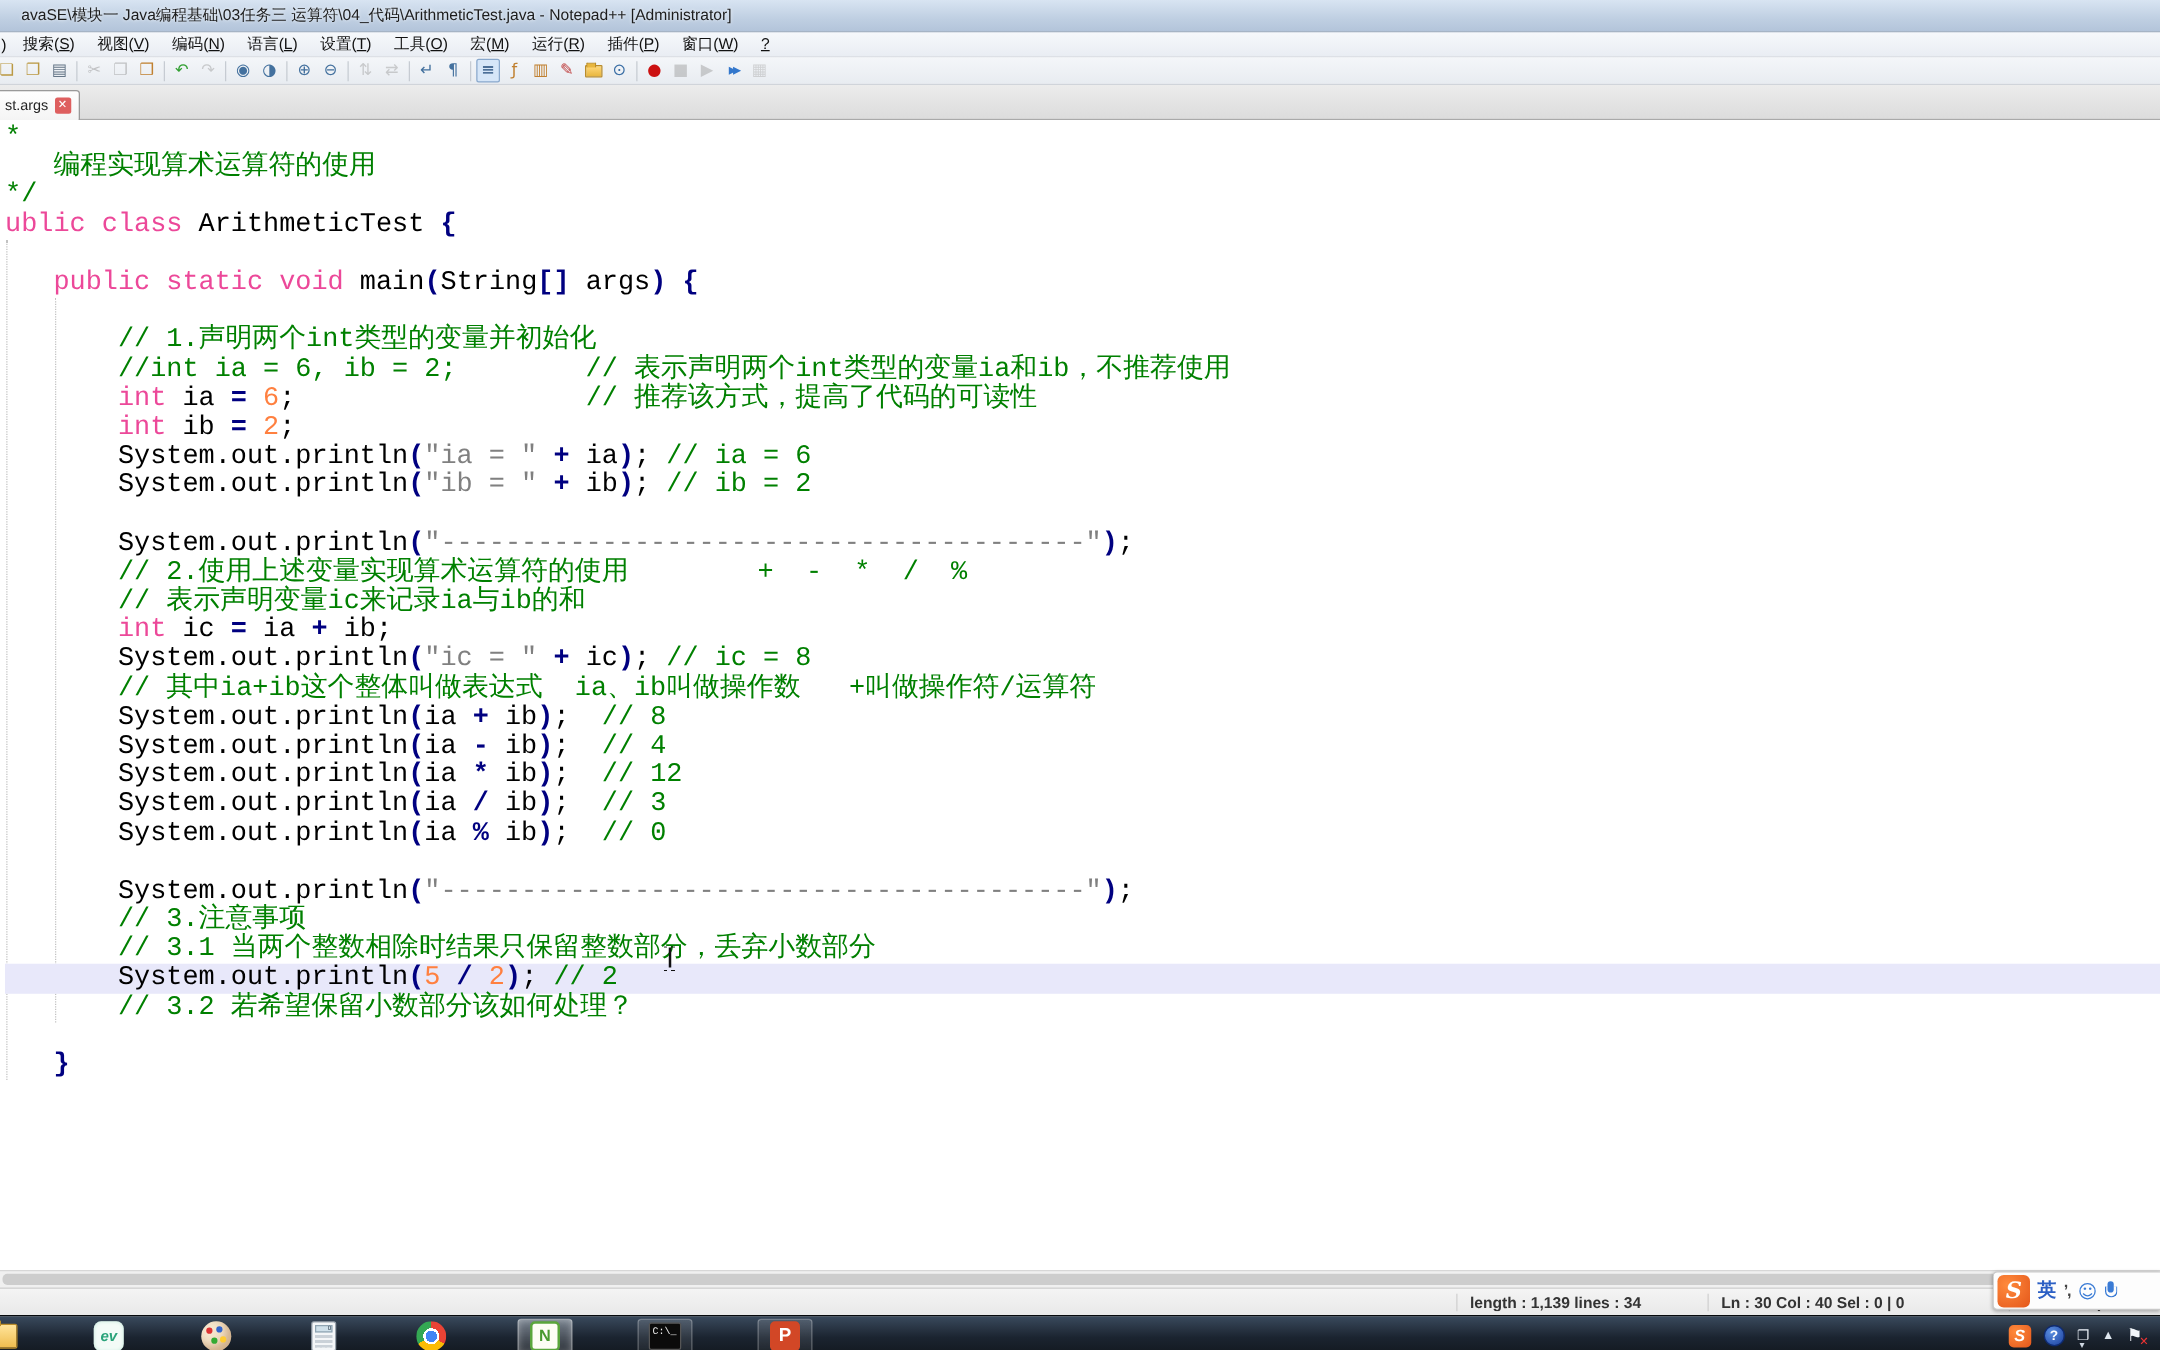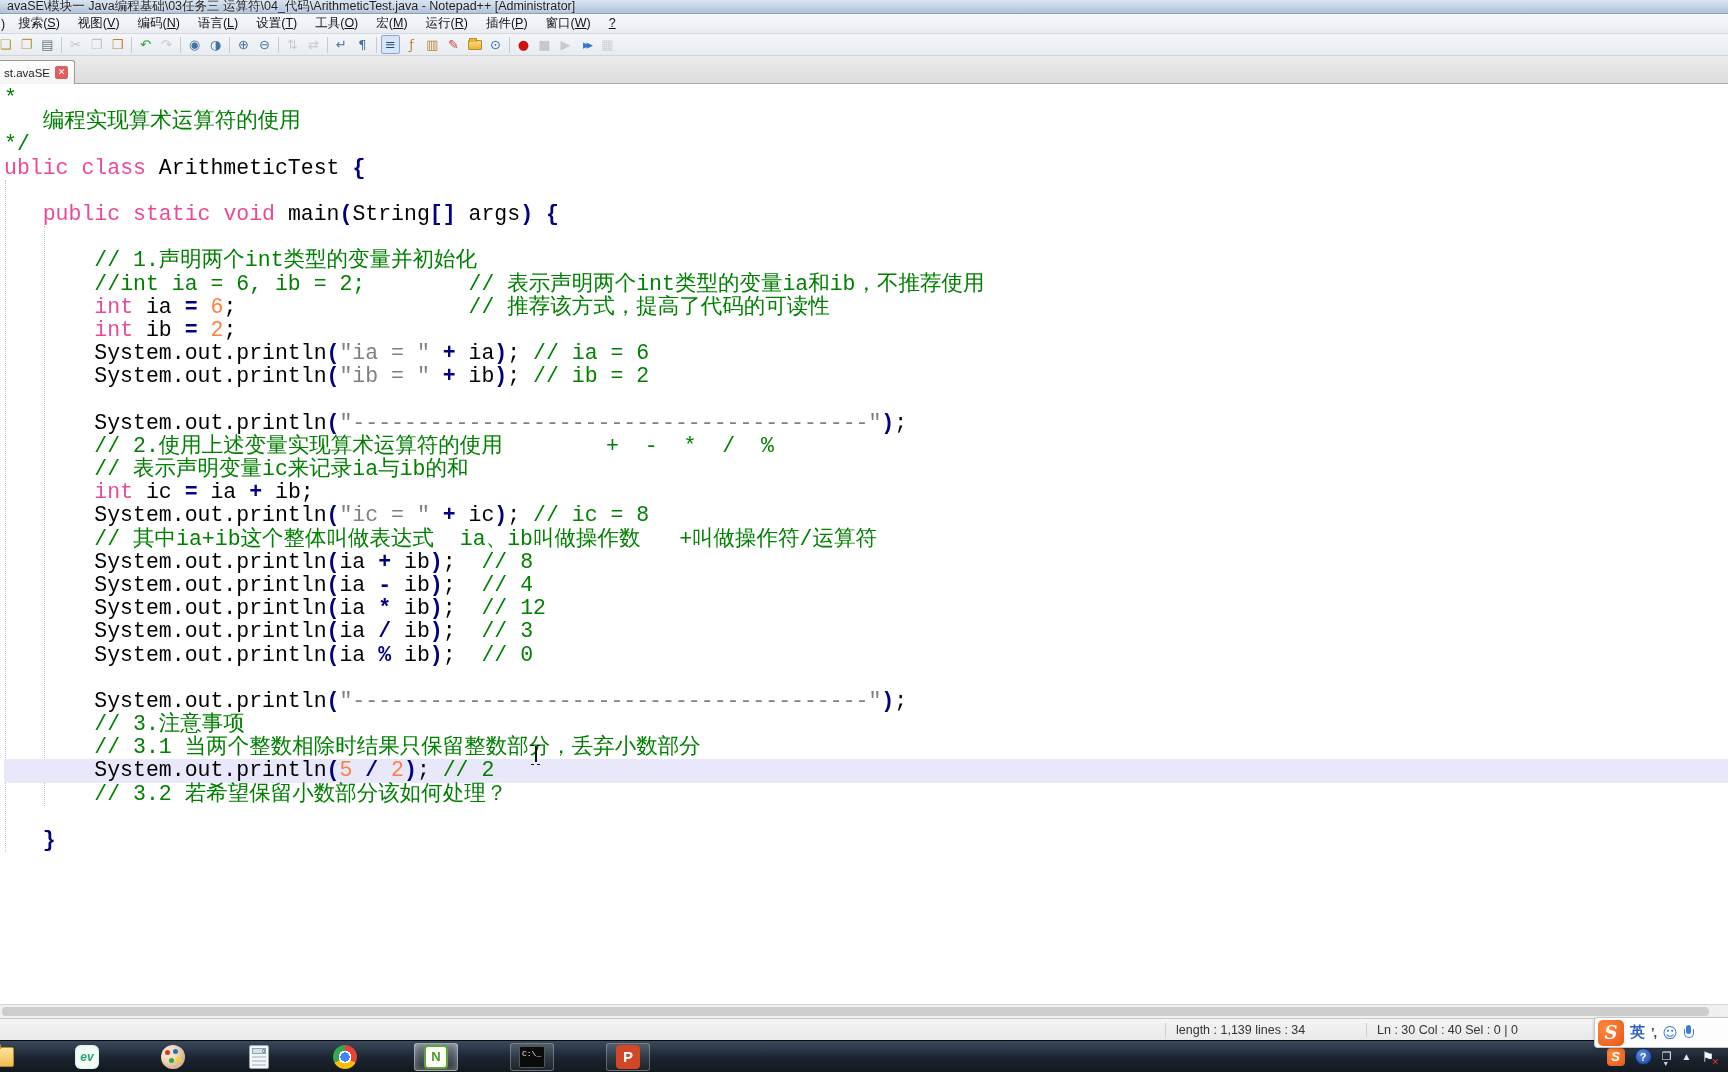--- a/index.html
+++ b/index.html
@@ -1,22 +1,22 @@
 <!DOCTYPE html>
 <html><head>
 <meta charset="utf-8">
 <style>
   * { margin:0; padding:0; box-sizing:border-box; }
   html,body { width:1728px; height:1080px; overflow:hidden; background:#fff;
               font-family:"Liberation Sans", sans-serif; }
 
   
-  .titlebar { height:14px; background:linear-gradient(#d8e4f2,#bfcfe2 60%,#b3c4da);
+  .titlebar { height:26px; background:linear-gradient(#d8e4f2,#bfcfe2 60%,#b3c4da);
               border-bottom:1px solid #8fa0b5; display:flex; align-items:center;
-              font-size:12.5px; color:#1c1c1c; padding-left:7px; white-space:nowrap;
+              font-size:12.5px; color:#1c1c1c; padding-left:17px; white-space:nowrap;
               text-shadow:0 0 3px rgba(255,255,255,.9); }
 
   
   .menubar { height:20px; background:linear-gradient(#f6f8fb,#e9edf3);
              border-bottom:1px solid #d4d8de; display:flex; align-items:center;
              font-size:12.5px; color:#111; }
   .menu-frag { padding:0 4px 0 1px; color:#111; }
   .menu-item { padding:1px 9px; cursor:default; }
   .menu-item u { text-decoration:underline; }
 
@@ -71,21 +71,21 @@
                   border-left:none; border-right:none;
                   -webkit-mask:linear-gradient(90deg,#000 3px,transparent 3px calc(100% - 3px),#000 calc(100% - 3px)); }
 
   
   .hscroll { height:14px; background:#f0f0f0; border-top:1px solid #d7d7d7; padding:2px 2px; }
   .hthumb { height:9px; width:99%; background:#cdcdcd; border-radius:4px; }
 
   
   .statusbar { height:22px; background:linear-gradient(#f4f4f4,#e9e9e9); border-top:1px solid #c9c9c9;
                display:flex; align-items:center; font-size:12.5px; color:#333; position:relative; }
-  .st-sec { padding:0 10px; white-space:nowrap; overflow:hidden; }
+  .st-sec { padding:0 10px; white-space:nowrap; overflow:hidden;font-weight:bold; }
   .st-sep { width:1px; height:14px; background:#cfcfcf; }
   .st-spacer { flex:1; }
   .st-len { width:200px; } .st-pos { width:240px; } .st-eol { width:120px; }
 
   
   .imebar { position:absolute; right:0; bottom:32px; width:134px; height:31px; background:#fdfdfd;
             border:1px solid #c9c9c9; border-right:none; border-radius:4px 0 0 4px;
             box-shadow:0 1px 3px rgba(0,0,0,.25); display:flex; align-items:center; gap:6px;
             padding:0 4px 0 3px; z-index:5; }
   .sogou-logo { width:26px; height:26px; border-radius:5px;
@@ -205,21 +205,21 @@
     <span class="tbsep"></span>
     <span class="tbi" style="color: rgb(204, 17, 17);">●</span>
     <span class="tbi dis" style="color: rgb(153, 153, 153);">■</span>
     <span class="tbi dis" style="color: rgb(153, 153, 153);">▶</span>
     <span class="tbi" style="color: rgb(51, 119, 204); letter-spacing: -3px;">▸▸</span>
     <span class="tbi dis" style="color: rgb(170, 170, 170);">▦</span>
   </div>
 
 <div class="tabbar">
   <div class="tab">
-    <span>st.avaSE</span>
+    <span>st.args</span>
     <span class="tab-close">✕</span>
   </div>
 </div>
 
 <div class="editor">
   <div class="guide g1"></div>
   <div class="guide g2"></div>
   <div class="code" id="code"><div class="cl"><span class="c">*</span></div><div class="cl"><span class="c">   编程实现算术运算符的使用</span></div><div class="cl"><span class="c">*/</span></div><div class="cl"><span class="k">ublic</span><span> </span><span class="k">class</span><span> ArithmeticTest </span><span class="o">{</span></div><div class="cl">&nbsp;</div><div class="cl"><span>   </span><span class="k">public</span><span> </span><span class="k">static</span><span> </span><span class="k">void</span><span> main</span><span class="o">(</span><span>String</span><span class="o">[]</span><span> args</span><span class="o">)</span><span> </span><span class="o">{</span></div><div class="cl">&nbsp;</div><div class="cl"><span>       </span><span class="c">// 1.声明两个int类型的变量并初始化</span></div><div class="cl"><span>       </span><span class="c">//int ia = 6, ib = 2;        // 表示声明两个int类型的变量ia和ib，不推荐使用</span></div><div class="cl"><span>       </span><span class="k">int</span><span> ia </span><span class="o">=</span><span> </span><span class="n">6</span><span>;                  </span><span class="c">// 推荐该方式，提高了代码的可读性</span></div><div class="cl"><span>       </span><span class="k">int</span><span> ib </span><span class="o">=</span><span> </span><span class="n">2</span><span>;</span></div><div class="cl"><span>       System.out.println</span><span class="o">(</span><span class="s">"ia = "</span><span> </span><span class="o">+</span><span> ia</span><span class="o">)</span><span>; </span><span class="c">// ia = 6</span></div><div class="cl"><span>       System.out.println</span><span class="o">(</span><span class="s">"ib = "</span><span> </span><span class="o">+</span><span> ib</span><span class="o">)</span><span>; </span><span class="c">// ib = 2</span></div><div class="cl">&nbsp;</div><div class="cl"><span>       System.out.println</span><span class="o">(</span><span class="s">"----------------------------------------"</span><span class="o">)</span><span>;</span></div><div class="cl"><span>       </span><span class="c">// 2.使用上述变量实现算术运算符的使用        +  -  *  /  %</span></div><div class="cl"><span>       </span><span class="c">// 表示声明变量ic来记录ia与ib的和</span></div><div class="cl"><span>       </span><span class="k">int</span><span> ic </span><span class="o">=</span><span> ia </span><span class="o">+</span><span> ib;</span></div><div class="cl"><span>       System.out.println</span><span class="o">(</span><span class="s">"ic = "</span><span> </span><span class="o">+</span><span> ic</span><span class="o">)</span><span>; </span><span class="c">// ic = 8</span></div><div class="cl"><span>       </span><span class="c">// 其中ia+ib这个整体叫做表达式  ia、ib叫做操作数   +叫做操作符/运算符</span></div><div class="cl"><span>       System.out.println</span><span class="o">(</span><span>ia </span><span class="o">+</span><span> ib</span><span class="o">)</span><span>;  </span><span class="c">// 8</span></div><div class="cl"><span>       System.out.println</span><span class="o">(</span><span>ia </span><span class="o">-</span><span> ib</span><span class="o">)</span><span>;  </span><span class="c">// 4</span></div><div class="cl"><span>       System.out.println</span><span class="o">(</span><span>ia </span><span class="o">*</span><span> ib</span><span class="o">)</span><span>;  </span><span class="c">// 12</span></div><div class="cl"><span>       System.out.println</span><span class="o">(</span><span>ia </span><span class="o">/</span><span> ib</span><span class="o">)</span><span>;  </span><span class="c">// 3</span></div><div class="cl"><span>       System.out.println</span><span class="o">(</span><span>ia </span><span class="o">%</span><span> ib</span><span class="o">)</span><span>;  </span><span class="c">// 0</span></div><div class="cl">&nbsp;</div><div class="cl"><span>       System.out.println</span><span class="o">(</span><span class="s">"----------------------------------------"</span><span class="o">)</span><span>;</span></div><div class="cl"><span>       </span><span class="c">// 3.注意事项</span></div><div class="cl"><span>       </span><span class="c">// 3.1 当两个整数相除时结果只保留整数部分，丢弃小数部分</span></div><div class="cl hl"><span>       System.out.println</span><span class="o">(</span><span class="n">5</span><span> </span><span class="o">/</span><span> </span><span class="n">2</span><span class="o">)</span><span>; </span><span class="c">// 2</span></div><div class="cl"><span>       </span><span class="c">// 3.2 若希望保留小数部分该如何处理？</span></div><div class="cl">&nbsp;</div><div class="cl"><span>   </span><span class="o">}</span></div></div>
   <div class="ibeam"></div>
 </div>

